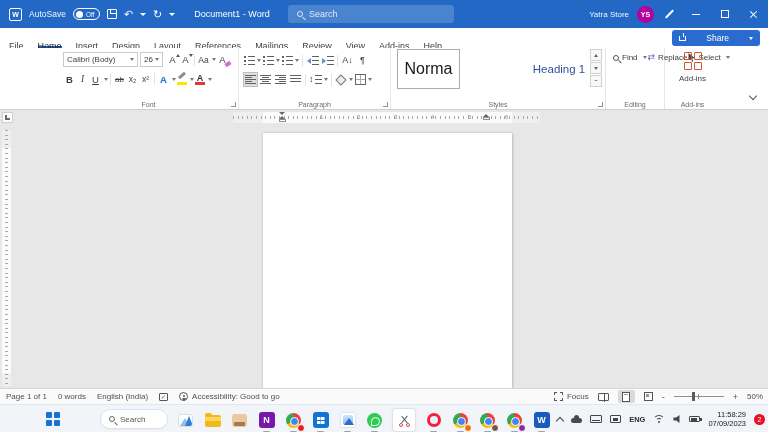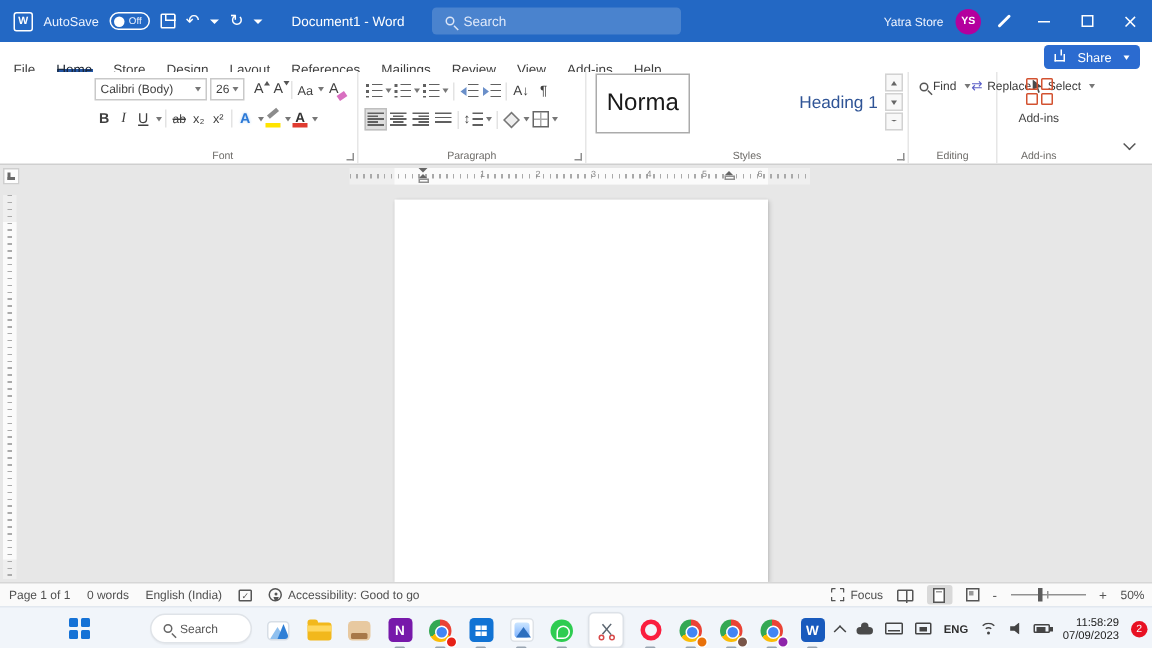--- a/index.html
+++ b/index.html
@@ -30,21 +30,21 @@
 .minb{width:8px;height:1px;background:#fff}
 .maxb{width:8px;height:8px;border:1px solid #fff}
 .xic{position:relative;width:9px;height:9px}
 .xic::before,.xic::after{content:"";position:absolute;left:4px;top:0;width:1.2px;height:9px;background:#fff}
 .xic::before{transform:rotate(45deg)}.xic::after{transform:rotate(-45deg)}
 
 
 #tabsrow{position:absolute;top:28px;left:0;width:768px;height:20px;background:#fff;display:flex;align-items:center;padding-left:9px;gap:14px}
 .tab{height:20px;display:flex;align-items:center;font-size:9px;color:#3f3f3f;border-bottom:2px solid transparent;padding-top:18px}
 .tab.active{color:#17202c;border-bottom:2px solid #2456a4}
-#sharebtn{position:absolute;right:8px;top:2px;height:16px;background:#2b6bd0;border-radius:3px;color:#fff;font-size:8.5px;display:flex;align-items:center;gap:8px;padding:0 7px}
+#sharebtn{position:absolute;right:8px;top:2px;height:16px;background:#2b6bd0;border-radius:3px;color:#fff;font-size:8.5px;display:flex;align-items:center;gap:20px;padding:0 7px}
 .shico{width:7px;height:5px;border:1px solid #fff;border-top:none;position:relative}
 .shico::before{content:"";position:absolute;left:2.5px;top:-3px;width:1px;height:4px;background:#fff}
 .cdn{width:0;height:0;border-left:2.5px solid transparent;border-right:2.5px solid transparent;border-top:3px solid #fff}
 
 
 #ribbon{position:absolute;top:48px;left:0;width:768px;height:62px;background:#fff;border-bottom:1px solid #cfcfcf;box-shadow:0 1px 2px rgba(0,0,0,.07)}
 .rgroup{position:absolute;top:0;height:61px;border-right:1px solid #e6e6e6}
 .glabel{position:absolute;bottom:1px;left:0;right:0;text-align:center;font-size:7px;color:#6d6b68}
 .dlg{position:absolute;right:2px;bottom:2px;width:5px;height:5px;border-right:1px solid #8f8f8f;border-bottom:1px solid #8f8f8f}
 .ct{width:0;height:0;border-left:2.5px solid transparent;border-right:2.5px solid transparent;border-top:3px solid #777;margin-left:2px}
@@ -253,21 +253,21 @@
       </span>
     <span class="wbtn">
         <span class="xic"></span>
       </span>
   </div>
 </div>
 
 <div id="tabsrow">
   <span class="tab">File</span>
   <span class="tab active">Home</span>
-  <span class="tab">Store</span>
+  <span class="tab">Insert</span>
   <span class="tab">Design</span>
   <span class="tab">Layout</span>
   <span class="tab">References</span>
   <span class="tab">Mailings</span>
   <span class="tab">Review</span>
   <span class="tab">View</span>
   <span class="tab">Add-ins</span>
   <span class="tab">Help</span>
   <span id="sharebtn">
     <span class="shico"></span>

